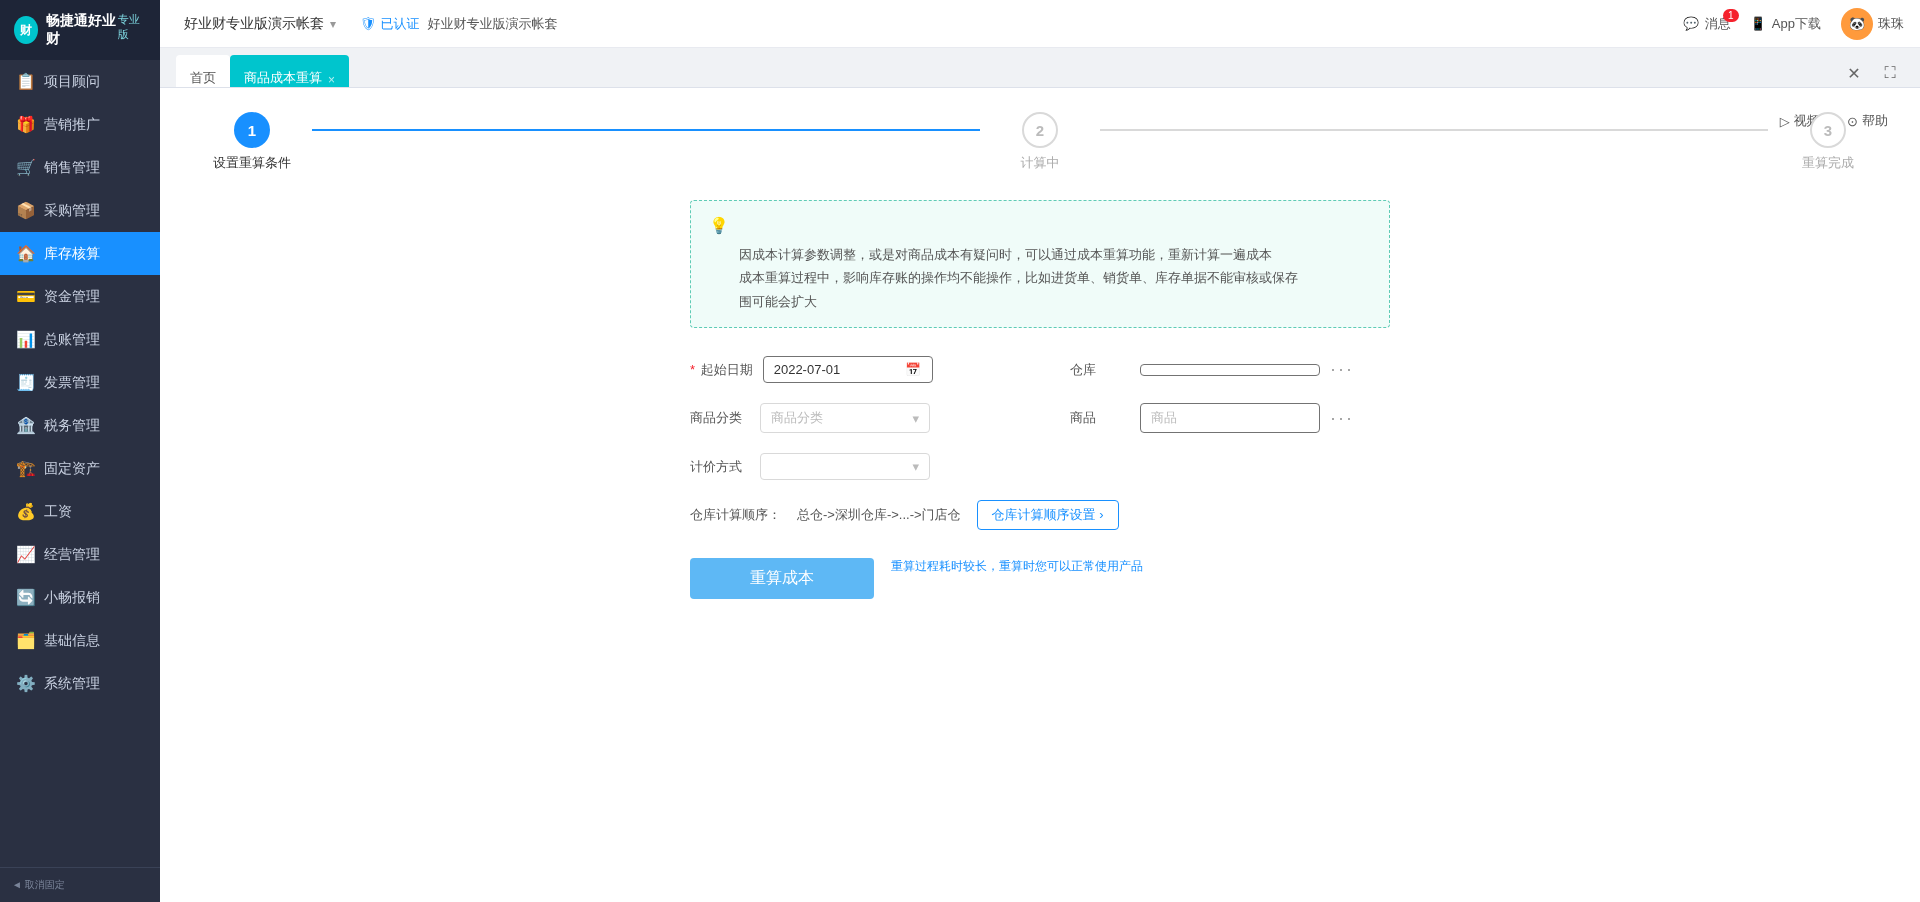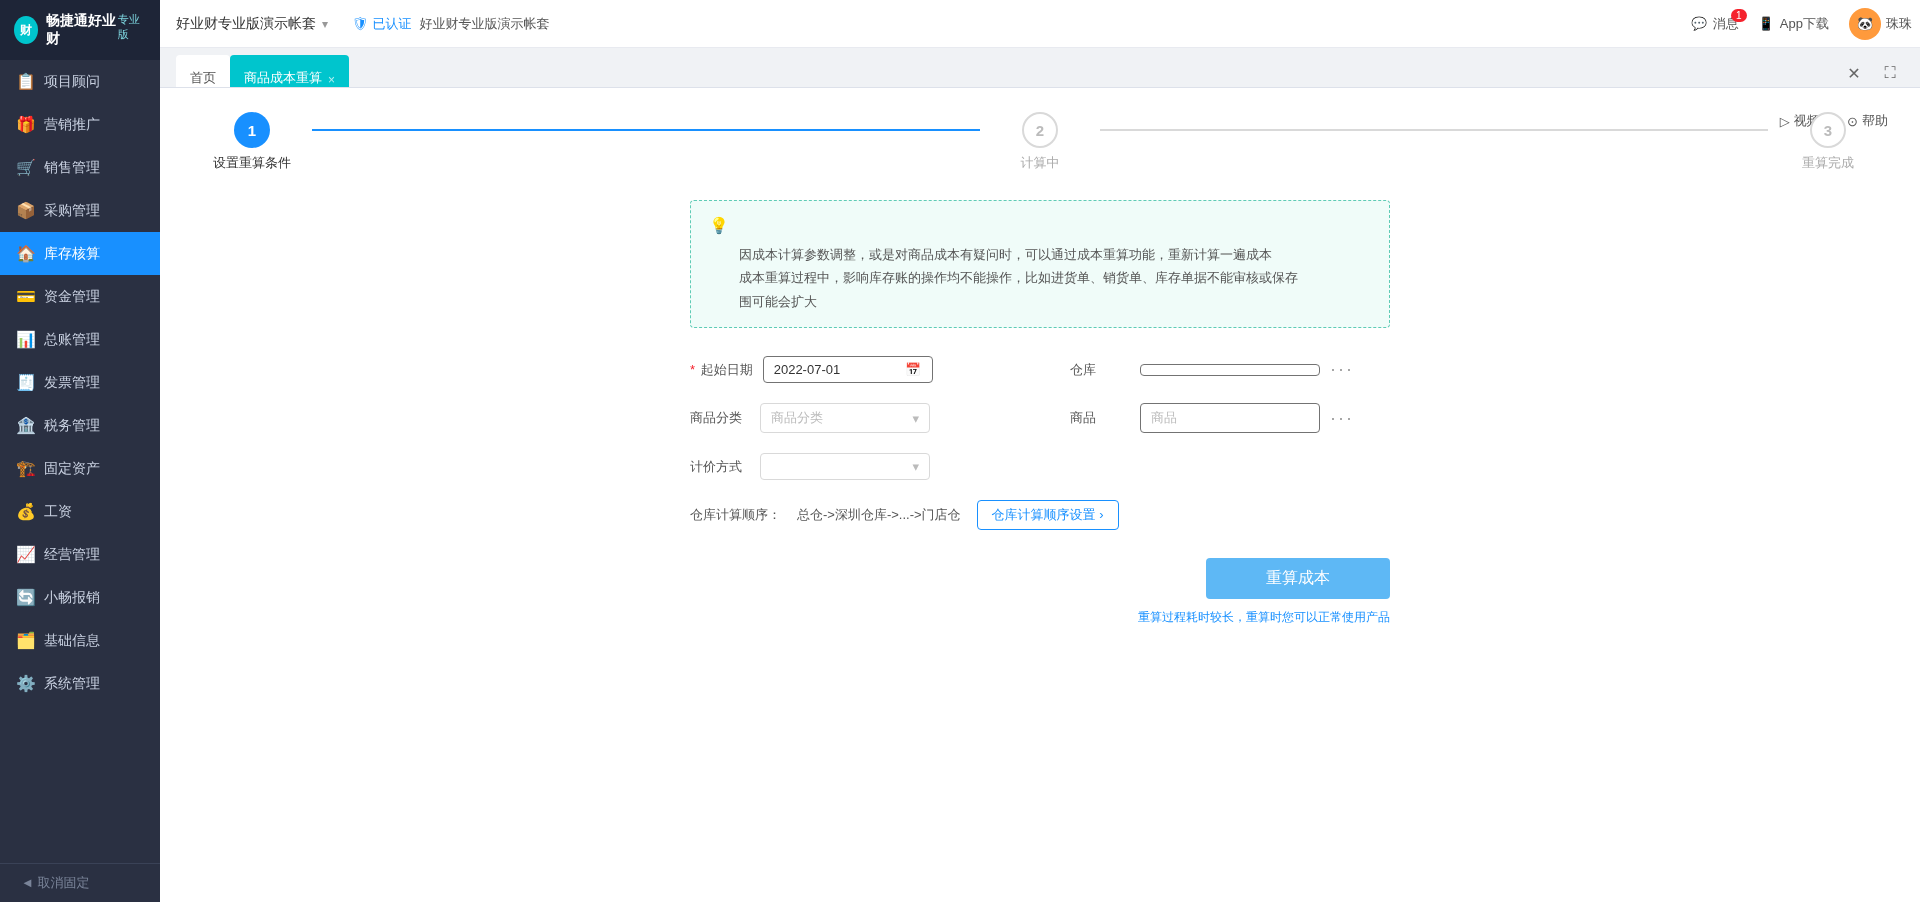--- a/index.html
+++ b/index.html
@@ -40,23 +40,23 @@
       gap: 10px;
       padding: 12px 16px;
       cursor: pointer;
       color: #c8d0e0;
       transition: background 0.2s;
       font-size: 14px;
     }
     .sidebar-item.active { background: #1890ff; color: white; }
     .sidebar-item-icon { font-size: 16px; width: 18px; text-align: center; }
     .sidebar-footer {
-      padding: 10px 21px;
+      padding: 10px 12px;
       color: #7a8499;
-      font-size: 13px;
+      font-size: 10px;
       display: flex;
       align-items: center;
       gap: 6px;
       cursor: pointer;
       border-top: 1px solid #3a4257;
     }
 
     
     .main-area {
       flex: 1;
@@ -66,21 +66,21 @@
       overflow: hidden;
     }
 
     
     .topbar {
       height: 48px;
       background: white;
       border-bottom: 1px solid #e8eaf0;
       display: flex;
       align-items: center;
-      padding: 0 8px;
+      padding: 0 16px;
       gap: 8px;
     }
     .topbar-account {
       display: flex;
       align-items: center;
       gap: 6px;
       font-size: 14px;
       color: #333;
     }
     .topbar-account-dropdown {
@@ -309,23 +309,23 @@
       font-size: 13px;
       cursor: pointer;
       display: flex;
       align-items: center;
       gap: 4px;
     }
 
     
     .recalc-container {
       display: flex;
-      flex-direction: column;
-      align-items: flex-end;
-      gap: 10px;
+      flex-direction: row;
+      align-items: flex-start;
+      gap: 17px;
       margin-top: 12px;
     }
     .recalc-btn {
       background: #5eb8f5;
       color: white;
       border: none;
       border-radius: 4px;
       padding: 10px 60px;
       font-size: 16px;
       cursor: pointer;

